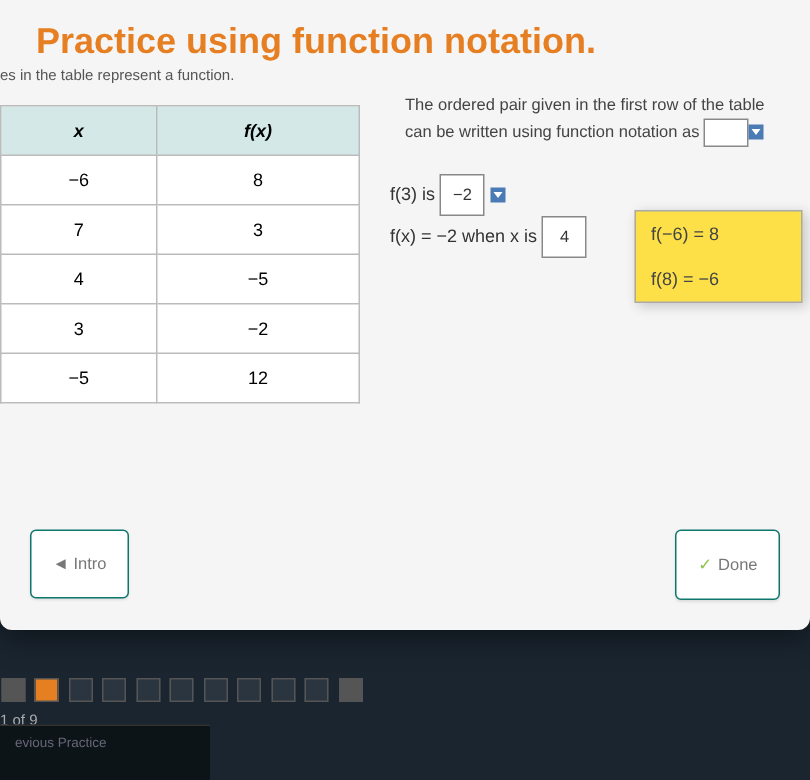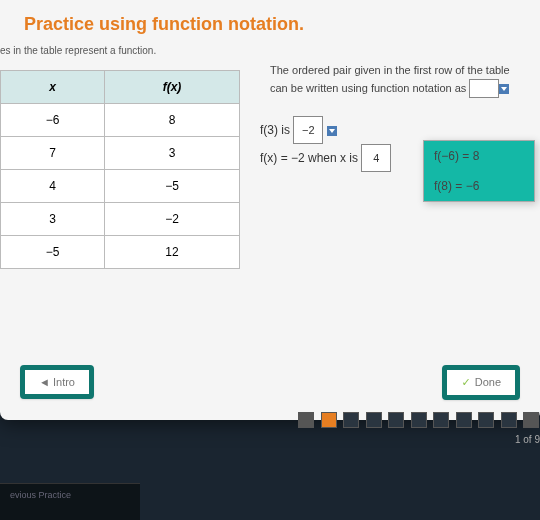--- a/index.html
+++ b/index.html
@@ -1,34 +1,34 @@
 <!DOCTYPE html>
 <html><head>
 <meta charset="utf-8">
 <style>
 html,body{margin:0;padding:0;width:540px;height:520px;font-family:Arial,sans-serif;background:#1a2530;overflow:hidden}
 .outer{width:540px;height:520px;background:#1a2530;position:relative}
 .card{position:absolute;left:0;top:0;width:540px;height:420px;background:#f5f5f5;border-radius:0 0 8px 8px;box-shadow:0 4px 20px rgba(0,0,0,.5)}
-.title{color:#e67e22;font-size:18px;font-weight:600;padding:14px 0 10px 24px}
+.title{color:#e67e22;font-size:24px;font-weight:600;padding:14px 0 10px 24px}
 .sub{position:absolute;left:0;top:41px;font-size:10px;color:#555;padding:4px 0 0 0}
 .instr{position:absolute;right:10px;top:48px;width:260px;font-size:11px;color:#444;line-height:1.4}
 table{border-collapse:collapse;position:absolute;left:0;top:70px;width:240px;background:#fff}
 th,td{border:1px solid #bbb;text-align:center;font-size:12px;height:30px}
 th{background:#d4e8e8;font-weight:600;font-style:italic}
 .q{position:absolute;left:260px;top:116px;font-size:12px;color:#333;line-height:2.2}
 .sel{display:inline-block;background:#fff;border:1px solid #888;padding:1px 4px;font-size:11px;min-width:20px;text-align:center}
 .dd{display:inline-block;width:10px;height:10px;background:#4a7bb5;vertical-align:middle;position:relative}
 .dd:after{content:"";position:absolute;left:2px;top:3px;border-left:3px solid transparent;border-right:3px solid transparent;border-top:4px solid #fff}
-.popup{position:absolute;right:5px;top:140px;width:110px;background:#14b8a6;border:1px solid #aaa;box-shadow:2px 2px 8px rgba(0,0,0,.2);font-size:12px}
+.popup{position:absolute;right:5px;top:140px;width:110px;background:#fde047;border:1px solid #aaa;box-shadow:2px 2px 8px rgba(0,0,0,.2);font-size:12px}
 .popup div{padding:8px 10px;color:#444}
 .btns{position:absolute;bottom:20px;left:20px;right:20px}
-.btn{display:inline-block;background:#fff;border:5px solid #0f766e;border-radius:4px;padding:6px 14px;font-size:11px;color:#777;box-shadow:0 1px 2px rgba(0,0,0,.1)}
+.btn{display:inline-block;background:#fff;border:1px solid #0f766e;border-radius:4px;padding:16px 14px;font-size:11px;color:#777;box-shadow:0 1px 2px rgba(0,0,0,.1)}
 .btn.r{float:right}
 .check{color:#8bc34a;margin-right:4px}
-.prog{position:absolute;left:0;right:0;top:410px;text-align:right}
+.prog{position:absolute;left:0;right:0;top:451px;text-align:left}
 .boxes{display:inline-block}
 .pb{display:inline-block;width:14px;height:14px;border:1px solid #555;background:#2a3540;margin:0 1px;vertical-align:middle}
 .pb.nav{background:#555}
 .pb.cur{background:#e67e22}
 .pc{color:#aaa;font-size:10px;margin-top:6px}
 .foot{position:absolute;left:0;bottom:0;width:120px;height:24px;background:#0d1418;color:#667;font-size:9px;padding:6px 10px;border-top:1px solid #333}
 </style>
 </head>
 <body>
 

